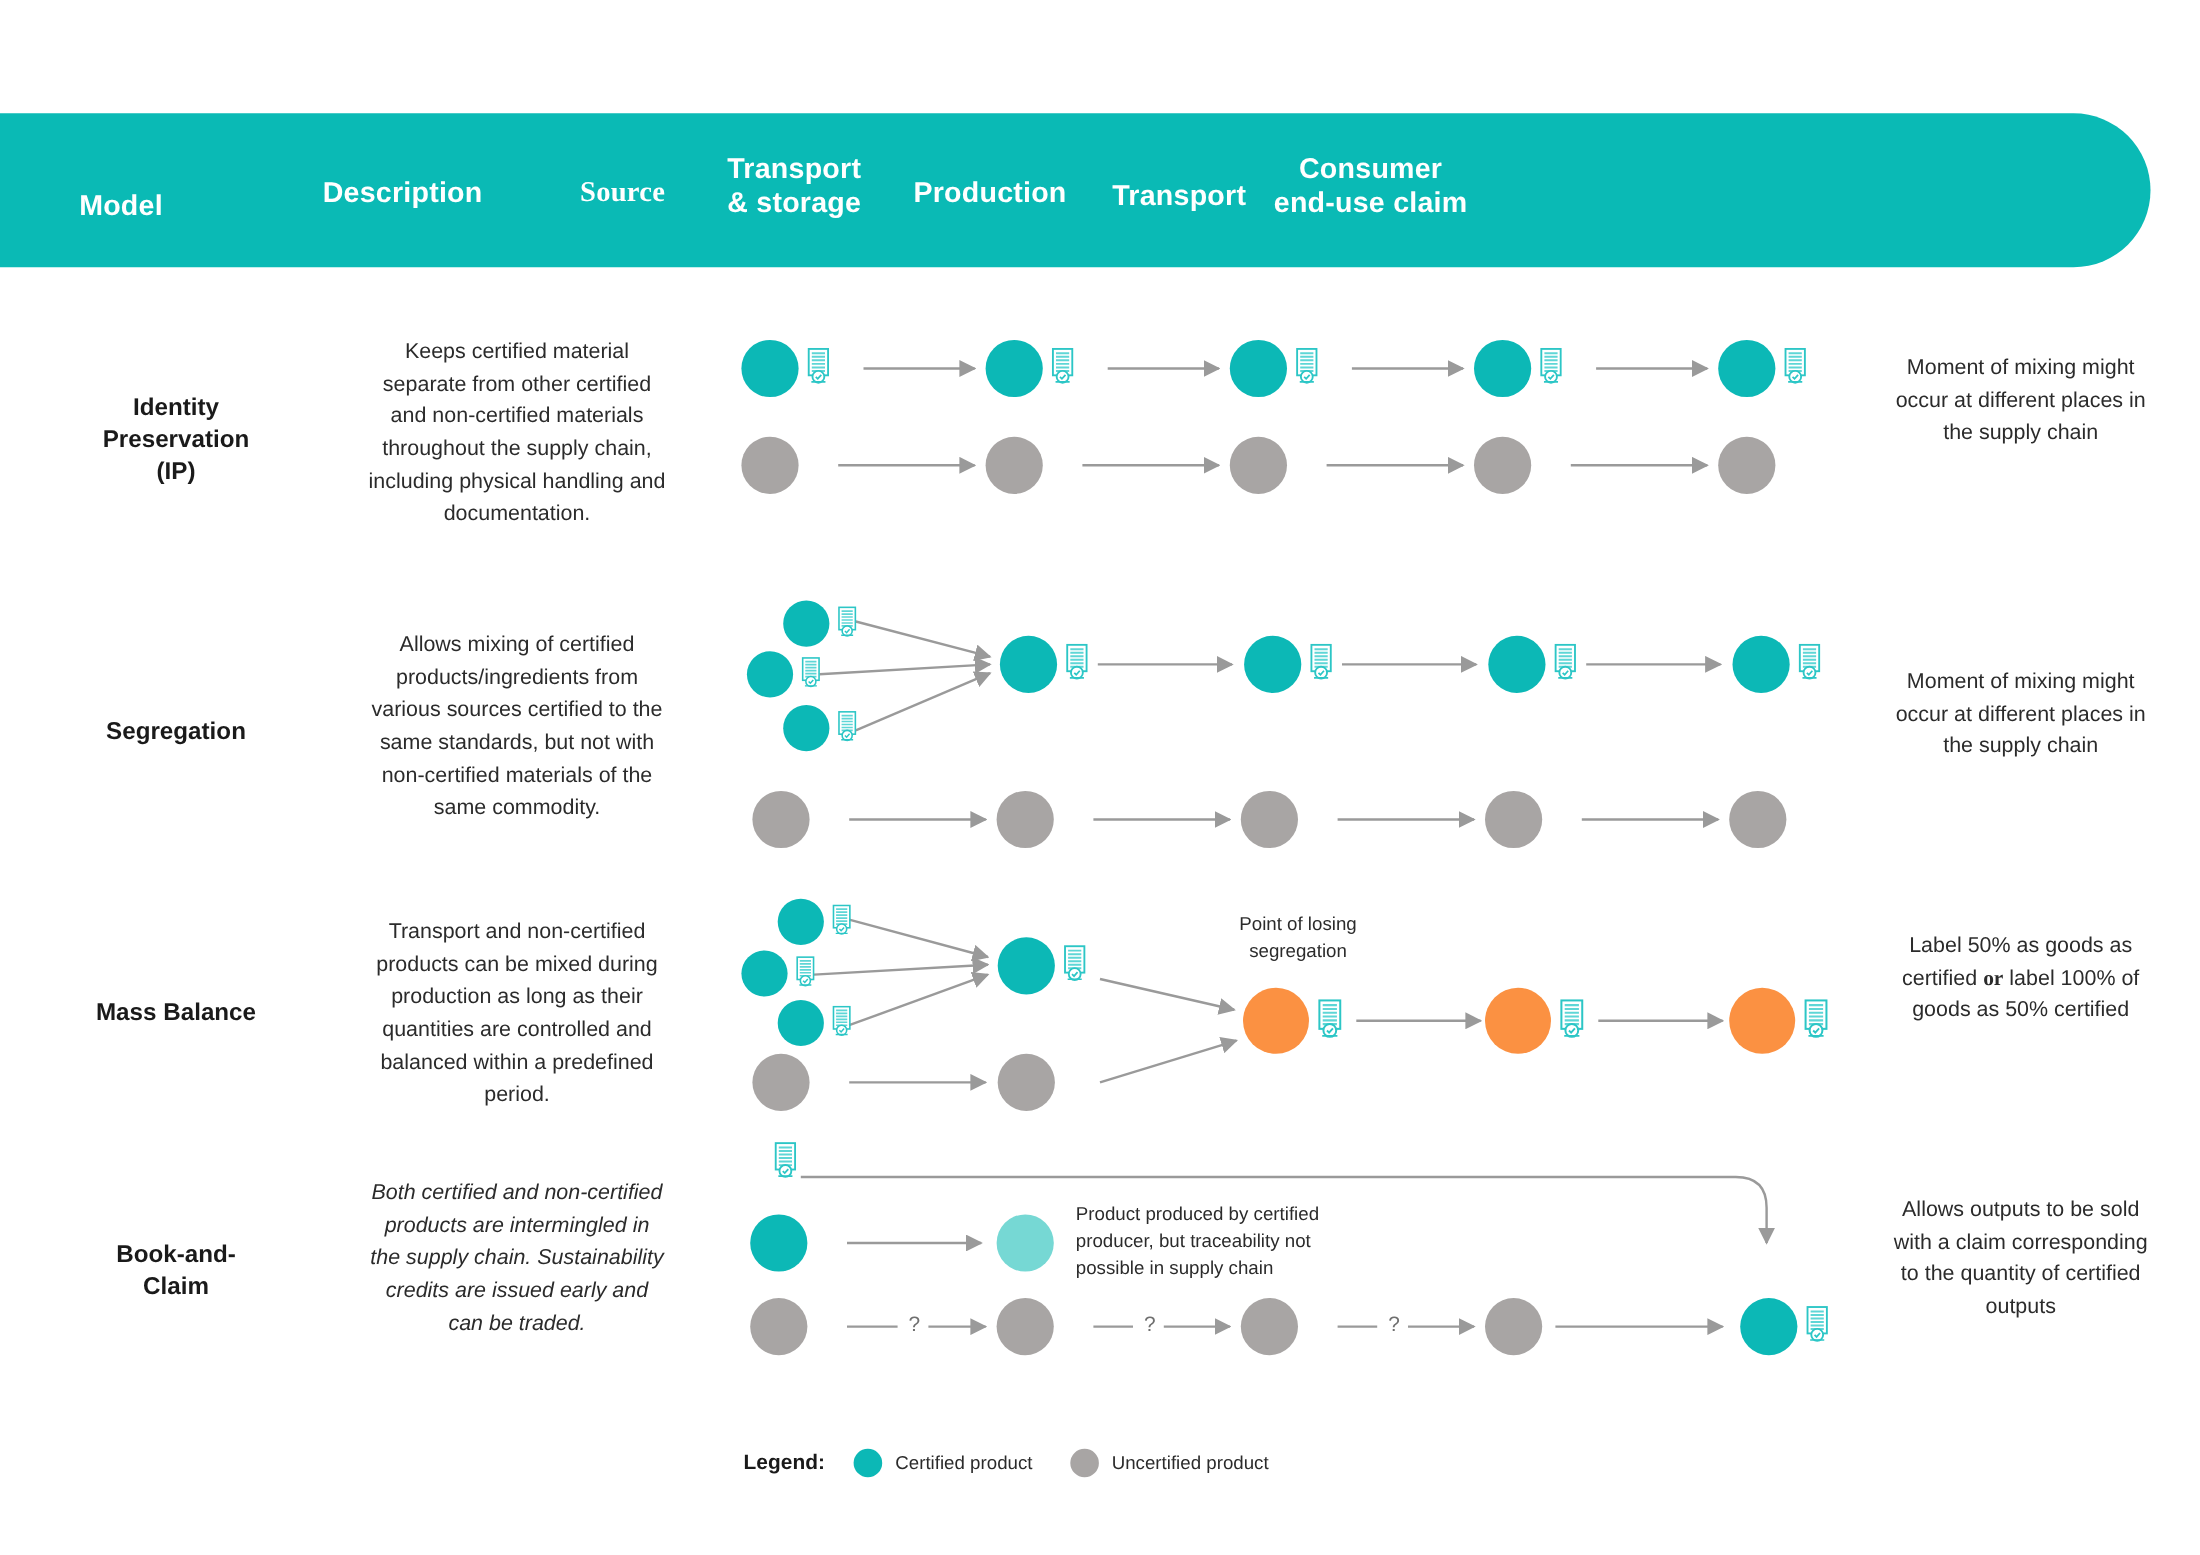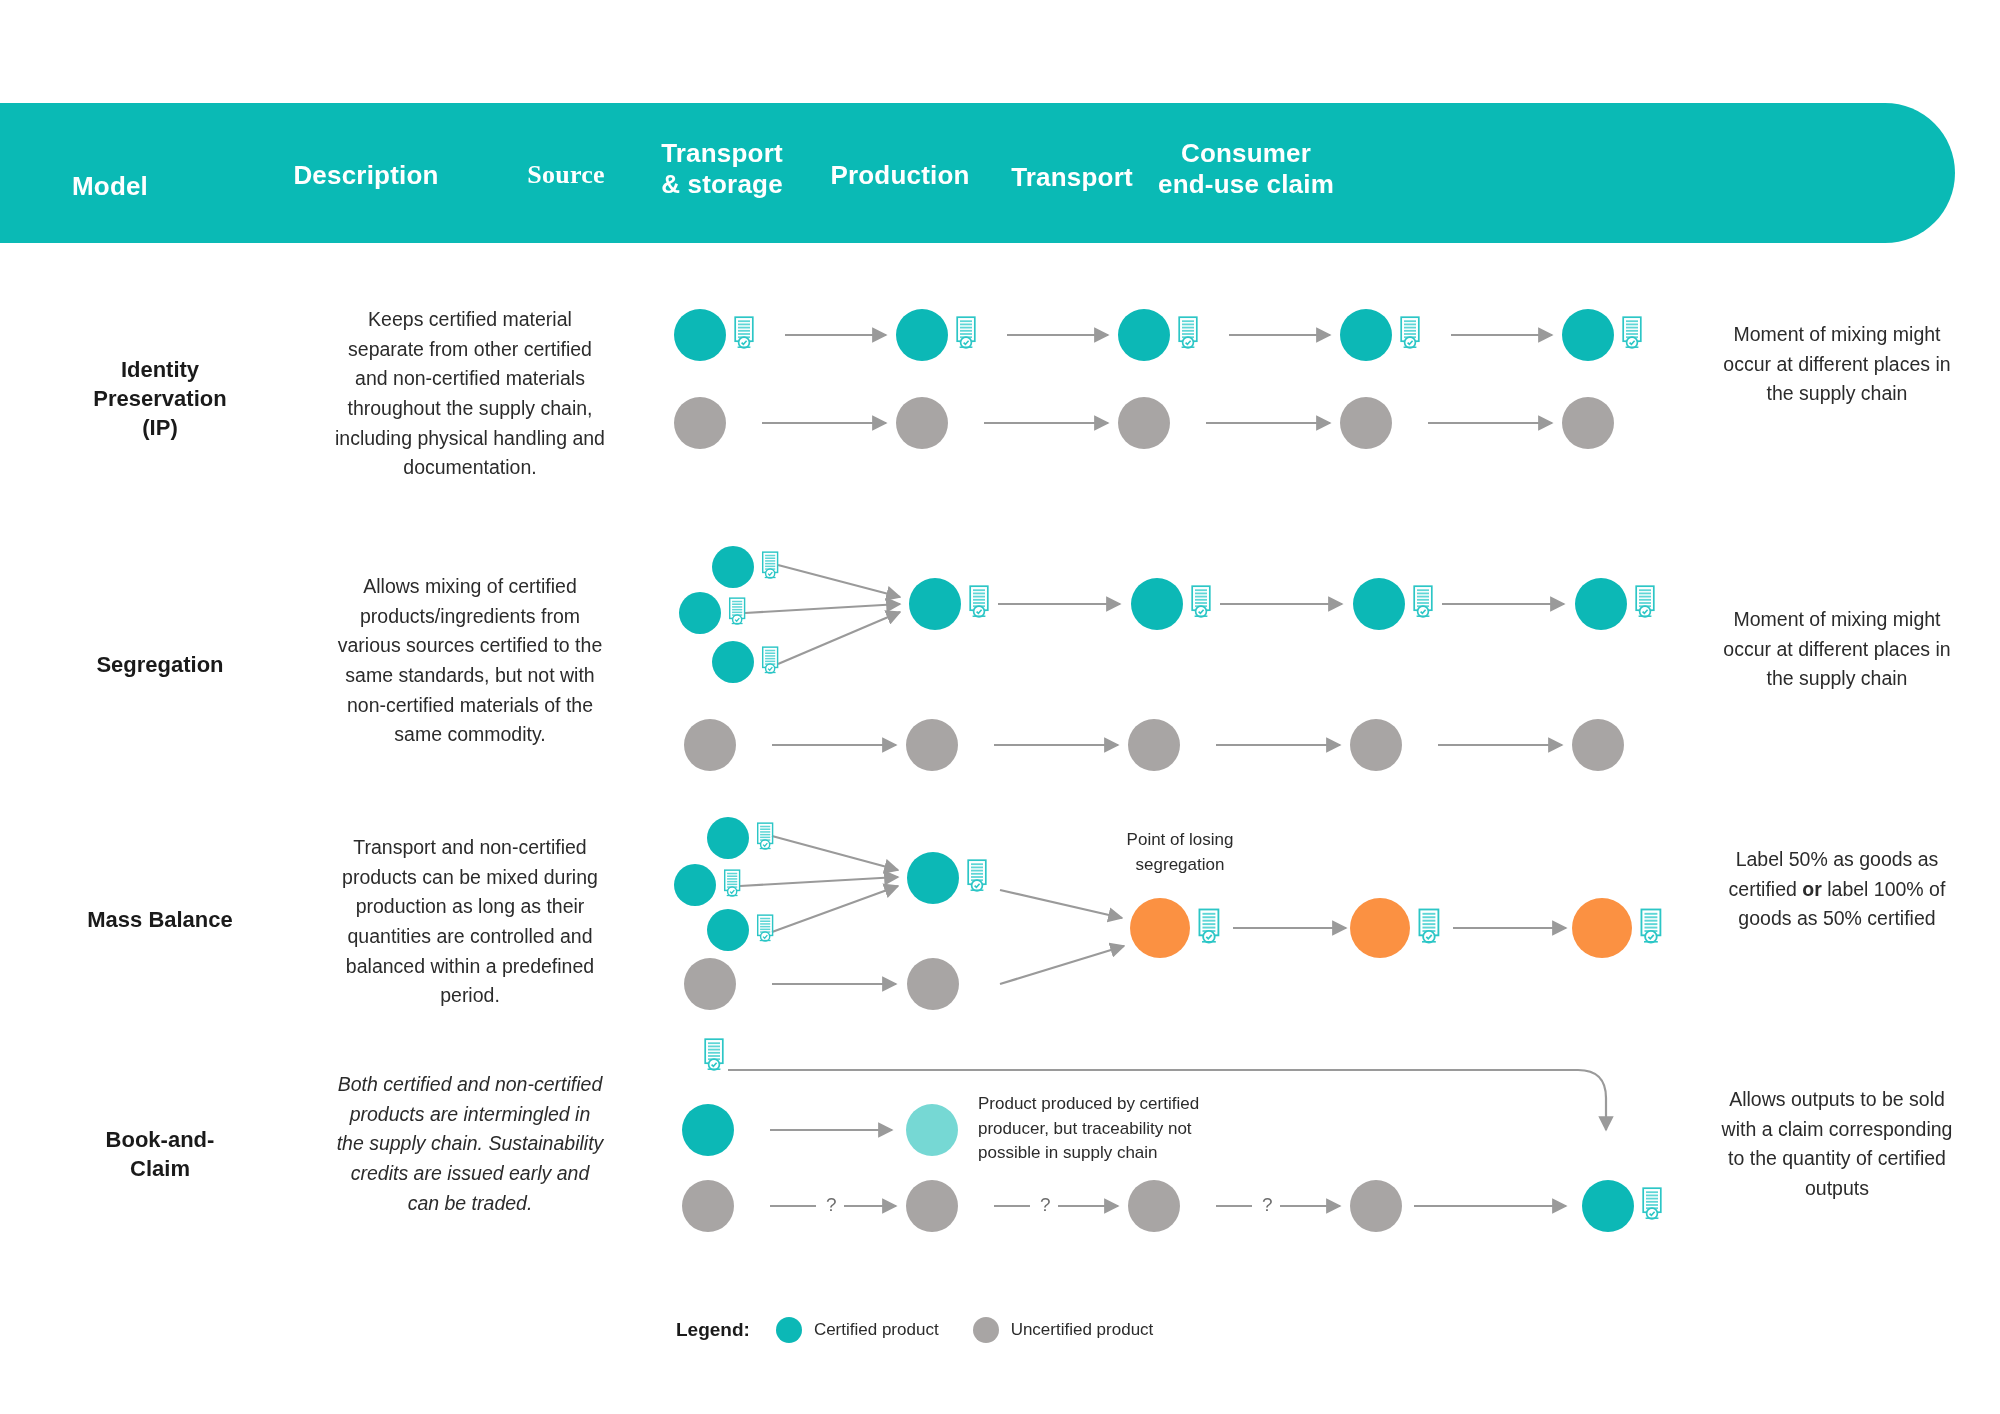--- a/index.html
+++ b/index.html
@@ -58,21 +58,21 @@
   
   .claim {
     position:absolute;
     width:250px;
     left:1712px;
     text-align:center;
     font-size:19.5px;
     line-height:1.52;
     color:#2b2b2b;
   }
-  .claim b { font-weight:bold; }
+  .claim b { font-weight:bold;font-family:Liberation Serif, serif; }
 
   
   .node {
     position:absolute;
     border-radius:50%;
   }
   .node.teal   { background:#0cb8b6; }
   .node.grey   { background:#a8a5a4; }
   .node.orange { background:#fb9142; }
   .node.ltteal { background:#76d8d4; }

